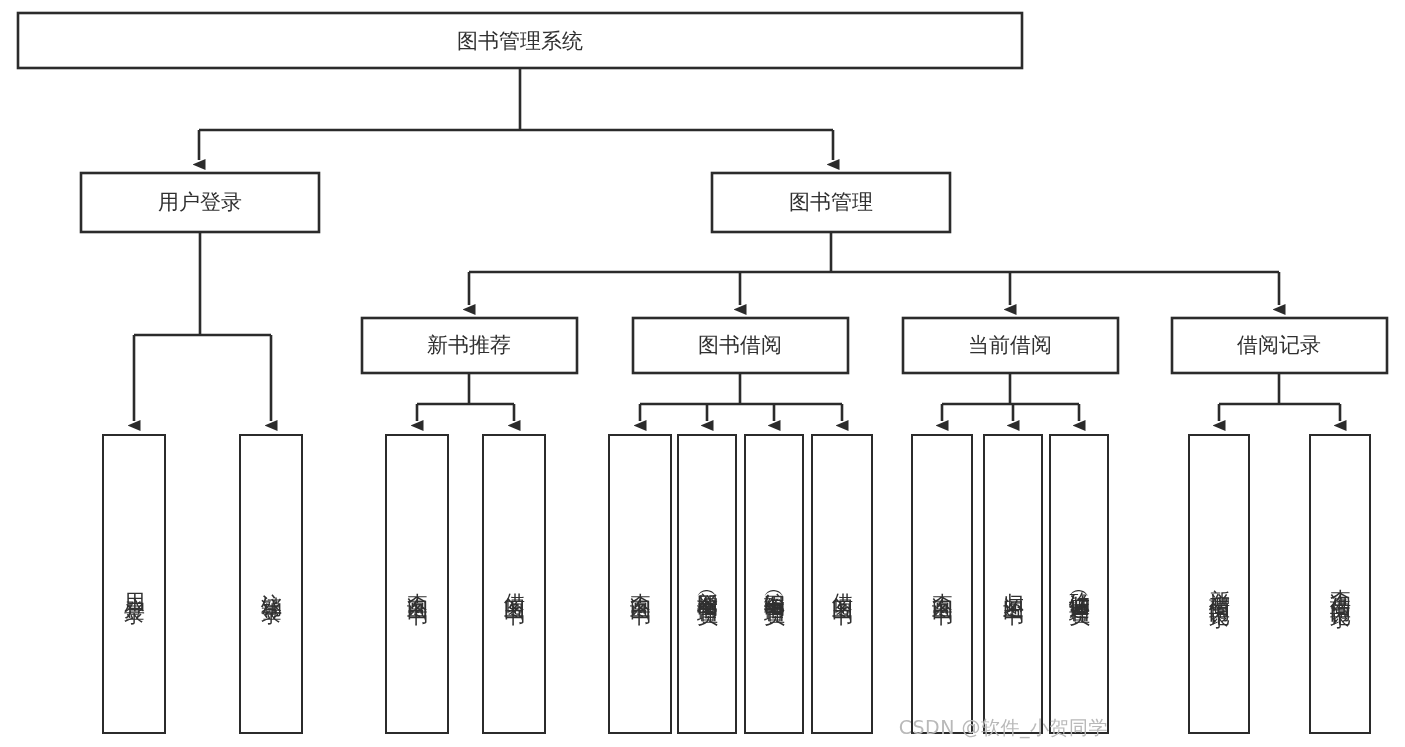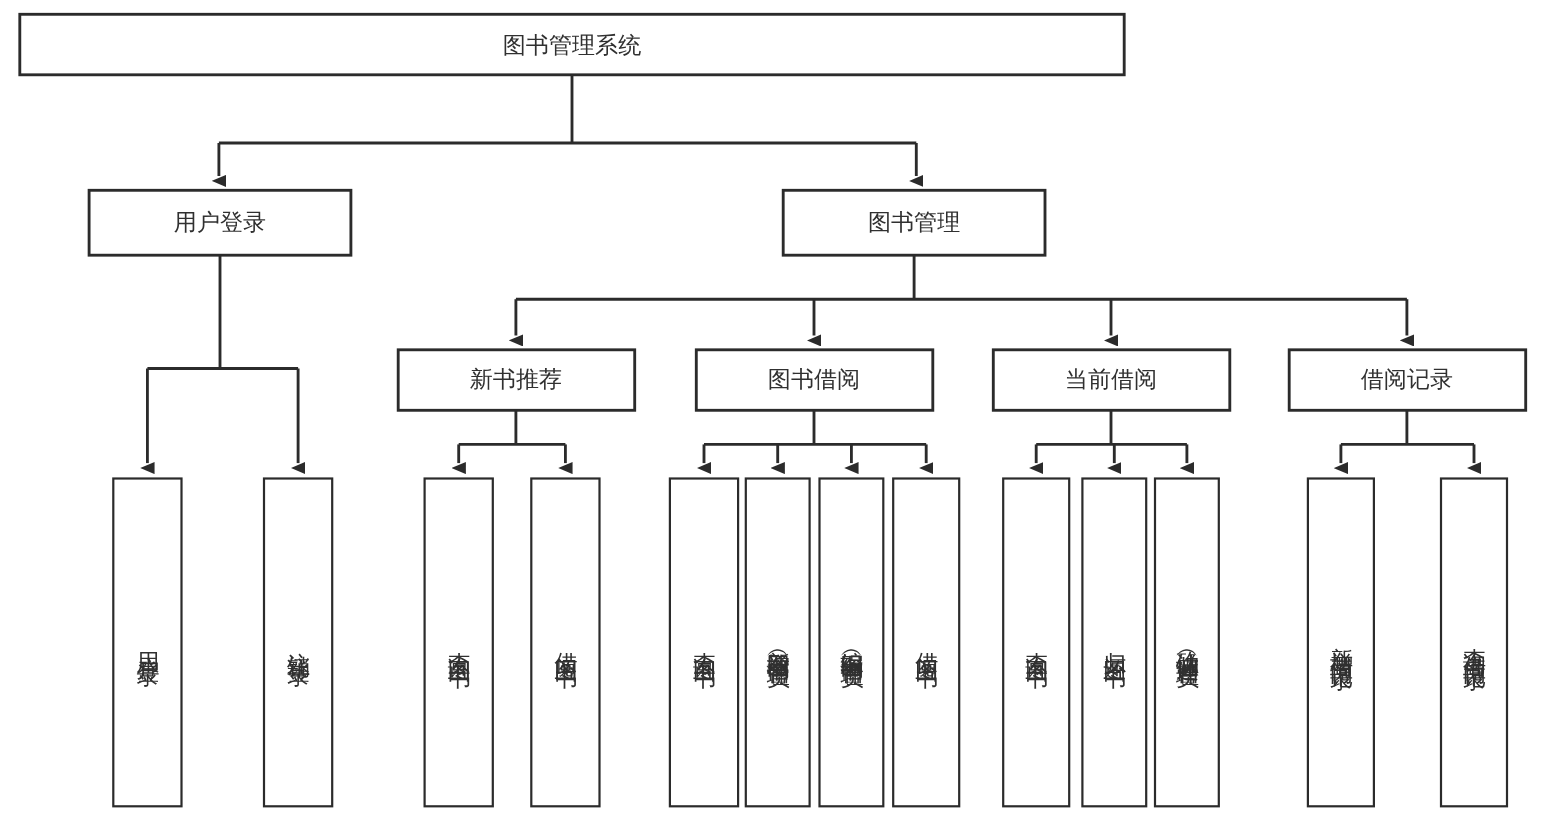--- a/index.html
+++ b/index.html
@@ -199,14 +199,15 @@
     <span class="leaf-text" style="letter-spacing:2px;">确认归还（管理员）</span>
   </div>
 
   <div class="leaf-box" style="left:1188px; top:434px; width:62px; height:300px;">
     <span class="leaf-text">新增借阅记录</span>
   </div>
   <div class="leaf-box" style="left:1309px; top:434px; width:62px; height:300px;">
     <span class="leaf-text">查询借阅记录</span>
   </div>
 
+  <div class="watermark">CSDN @软件_小贺同学</div>
 
 </div>
 
 </body></html>

